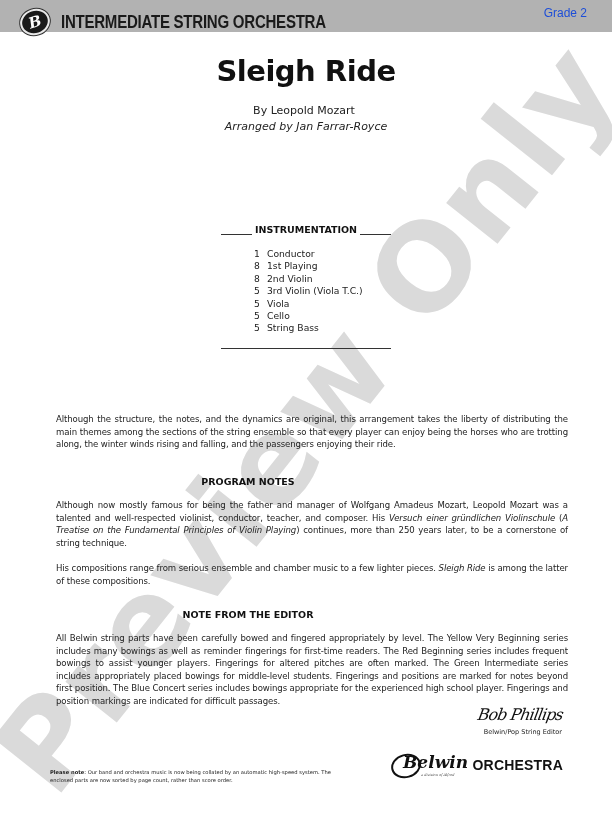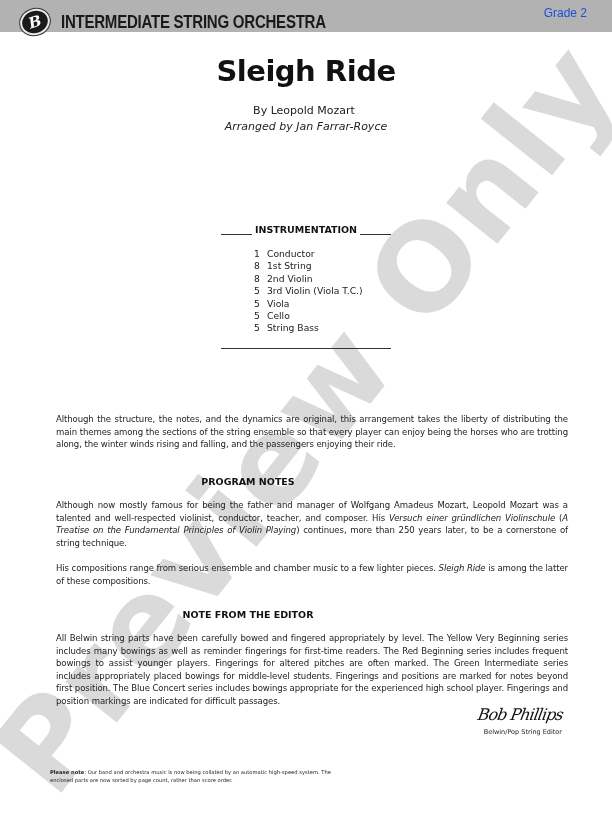--- a/index.html
+++ b/index.html
@@ -136,21 +136,21 @@
     <span class="label">INSTRUMENTATION</span>
     <span class="rule"></span>
   </div>
   <ul class="instr-list">
     <li>
         <span class="qty">1</span>
         <span>Conductor</span>
       </li>
     <li>
         <span class="qty">8</span>
-        <span>1st String</span>
+        <span>1st Playing</span>
       </li>
     <li>
         <span class="qty">8</span>
         <span>2nd Violin</span>
       </li>
     <li>
         <span class="qty">5</span>
         <span>3rd Violin (Viola T.C.)</span>
       </li>
     <li>
@@ -175,13 +175,19 @@
   <p class="para" style="top:556px;"><span>His compositions range from serious ensemble and chamber music to a few lighter pieces. </span><i>Sleigh Ride</i><span> is among the latter of these compositions.</span></p>
 
   <div class="section-heading" style="top:609px;">NOTE FROM THE EDITOR</div>
   <p class="para" style="top:626px;">All Belwin string parts have been carefully bowed and fingered appropriately by level. The Yellow Very Beginning series includes many bowings as well as reminder fingerings for first-time readers. The Red Beginning series includes frequent bowings to assist younger players. Fingerings for altered pitches are often marked. The Green Intermediate series includes appropriately placed bowings for middle-level students. Fingerings and positions are marked for notes beyond first position. The Blue Concert series includes bowings appropriate for the experienced high school player. Fingerings and position markings are indicated for difficult passages.</p>
 
   <div class="signature">Bob Phillips</div>
   <div class="editor-title">Belwin/Pop String Editor</div>
 
   <div class="footer-note"><b>Please note</b><span>: Our band and orchestra music is now being collated by an automatic high-speed system. The enclosed parts are now sorted by page count, rather than score order.</span></div>
 
+  <div class="brand">
+    <div class="brand-swoosh"></div>
+    <div class="brand-name">Belwin</div>
+    <div class="brand-sub">a division of Alfred</div>
+    <div class="brand-orch">ORCHESTRA</div>
+  </div>
 </div>
 
 </body></html>

